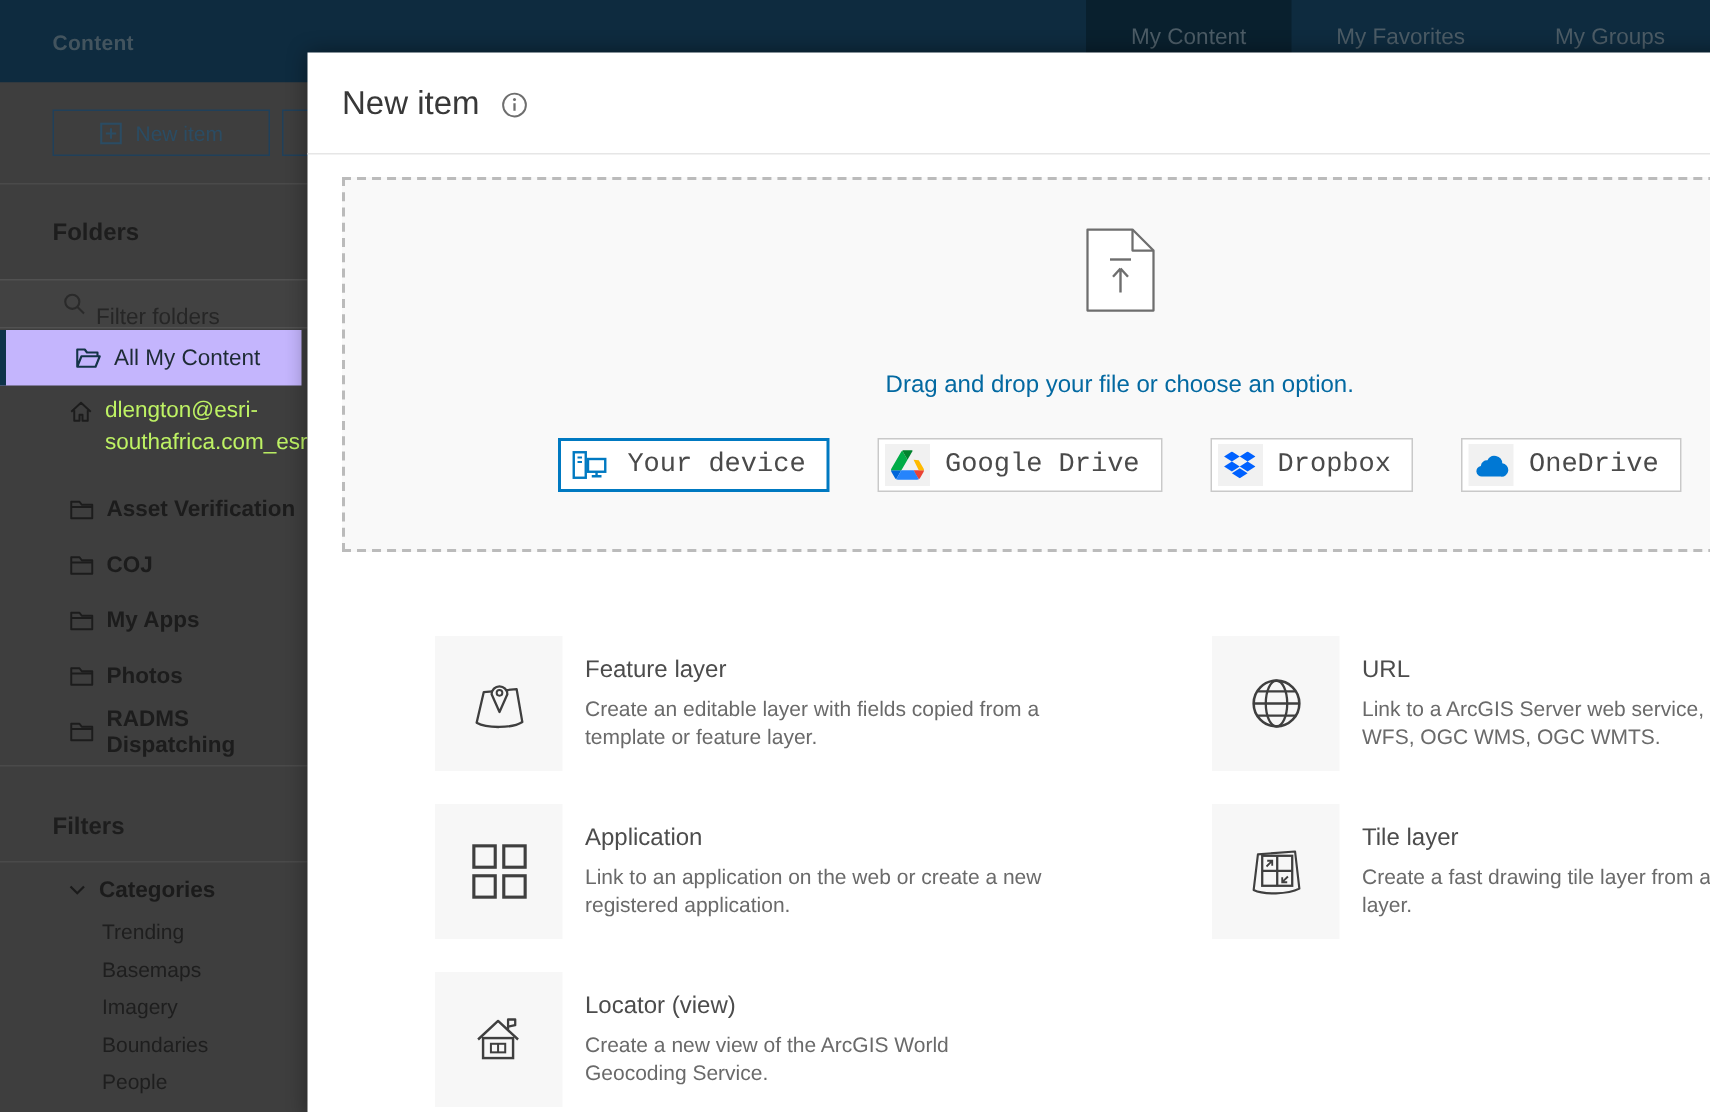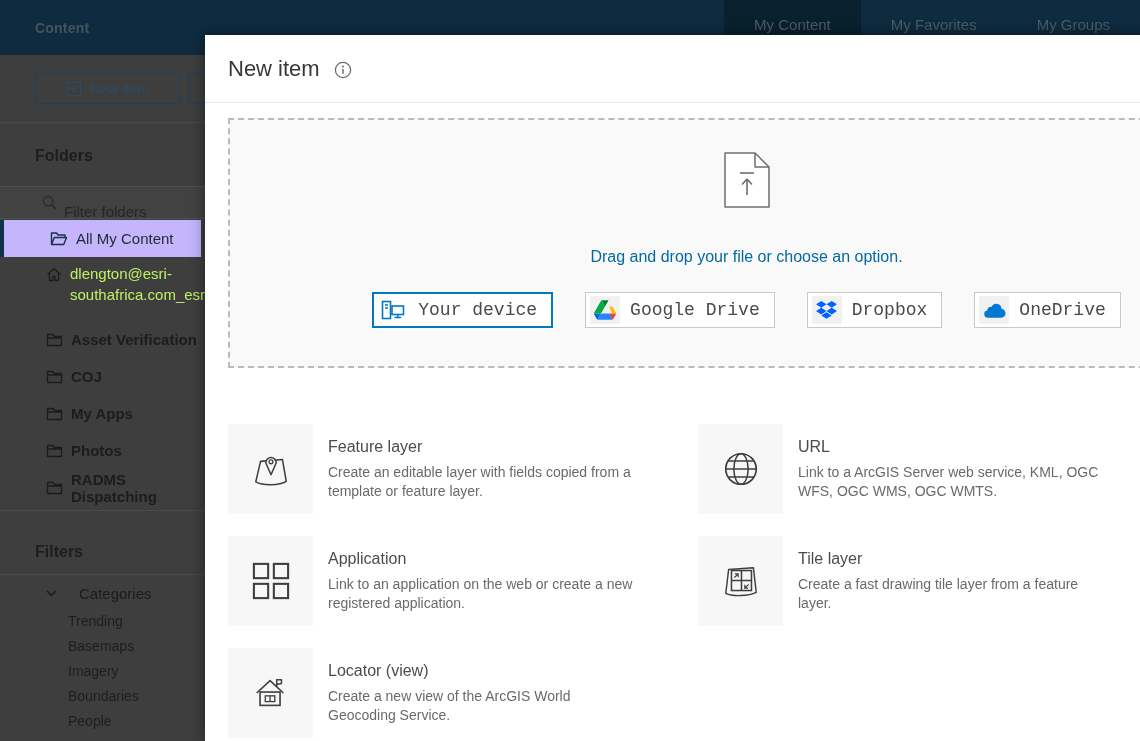--- a/index.html
+++ b/index.html
@@ -37,22 +37,22 @@
                      border-left:4px solid #0e3349; display:flex; align-items:center; color:#1e2b35; font-size:15px; }
   .user-folder { position:absolute; left:0; top:208px; width:233px; color:#bef264; font-size:15px; line-height:21px; }
   .user-folder .lines { margin-left:70px; }
   .user-folder svg { position:absolute; left:46px; top:4px; }
 
   .folder-list { position:absolute; left:0; top:266px; width:205px; list-style:none; }
   .folder-list li { height:37px; display:flex; align-items:center; color:#1c1c1c; font-size:15px;font-weight:bold; }
   .folder-list svg, .folder-selected svg { margin:0 8px 0 46px; flex:0 0 auto; }
   .side-divider { position:absolute; left:0; width:205px; height:1px; background:#4a4a4a; }
 
-  .cat-row { position:absolute; left:46px; top:530px; display:flex; align-items:center; gap:22px;
-             color:#1b1b1b; font-size:15px; font-weight:400; }
+  .cat-row { position:absolute; left:46px; top:530px; display:flex; align-items:center; gap:9px;
+             color:#1b1b1b; font-size:15px; font-weight:700; }
   .cat-list { position:absolute; left:68px; top:558px; list-style:none; }
   .cat-list li { height:25px; color:#1e1e1e; font-size:14px; }
 
   
   .modal { position:absolute; left:205px; top:35px; width:1060px; height:710px; background:#ffffff;
            z-index:5; box-shadow:0 0 14px rgba(0,0,0,.45); }
   .modal-header { height:68px; display:flex; align-items:center; padding-left:23px;
                   border-bottom:1px solid #e6e6e6; }
   .modal-title { font-size:22px; color:#383838; }
   .info-icon { margin-left:14px; margin-top:2px; }
@@ -65,21 +65,21 @@
   .source-row { margin-top:26px; display:flex; gap:32px; align-items:center; }
   .src-btn { height:36px; background:#ffffff; border:1px solid #c9c9c9; display:flex; align-items:center;
              padding:0 14px 0 4px; gap:10px; font-size:18px; color:#4a4a4a; cursor:pointer;
              font-family:Liberation Mono, monospace; }
   .src-btn.selected { border:2px solid #0079c1; }
   .src-ico { width:30px; height:28px; background:#f1f1f1; display:flex; align-items:center; justify-content:center; }
   .src-btn.selected .src-ico { background:#ffffff; }
 
   .cards { position:absolute; left:23px; top:389px; display:grid;
            grid-template-columns:470px 520px; grid-auto-rows:112px; }
-  .card { display:flex; cursor:pointer; }
+  .card { display:flex; cursor:pointer;justify-content:flex-end; }
   .card-tile { width:85px; height:90px; background:#f7f7f7; flex:0 0 auto;
                display:flex; align-items:center; justify-content:center; }
   .card-text { margin-left:15px; padding-top:14px; }
   .card-title { font-size:16px; color:#4c4c4c; }
   .card-desc { margin-top:7px; font-size:14px; color:#6a6a6a; line-height:19px; width:308px; }
   .card.rightcol .card-desc { width:310px; }
 </style>
 </head>
 <body>
 

